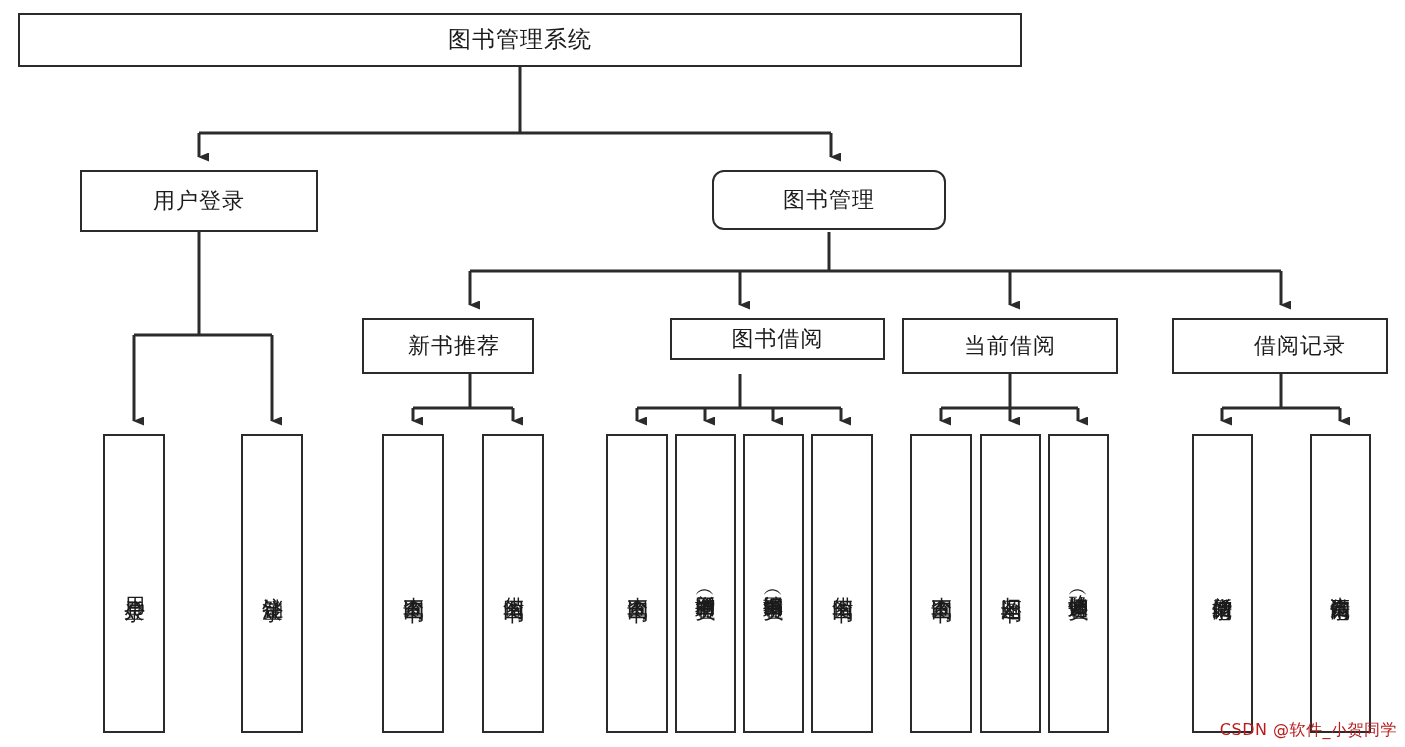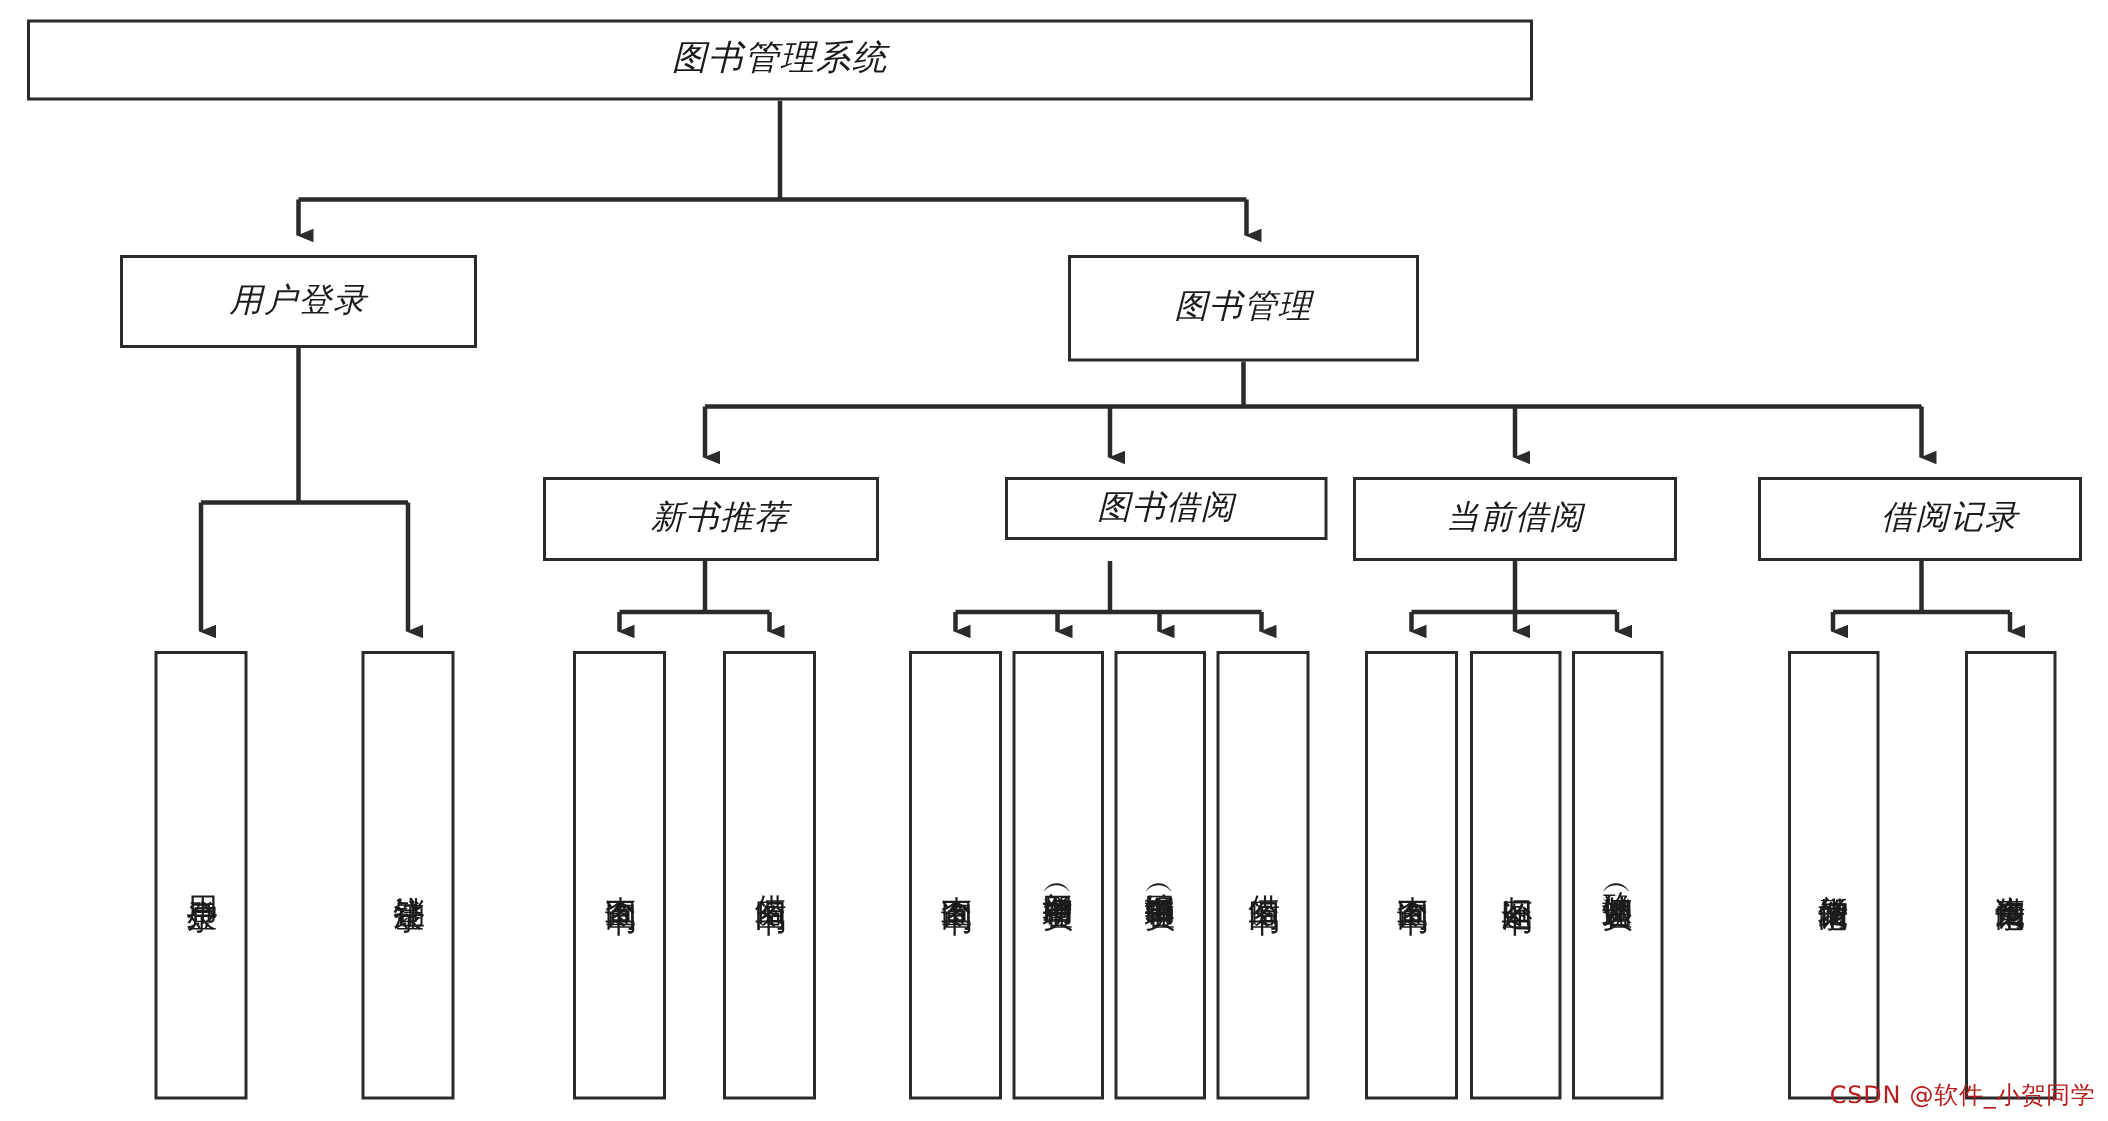--- a/index.html
+++ b/index.html
@@ -32,21 +32,20 @@
     background: #ffffff;
     display: flex;
     align-items: center;
     justify-content: center;
     color: #1b1b1b;
   }
   .node.horiz {
     font-size: 22px;
     letter-spacing: 1px;
     line-height: 1.1;
-    font-style: italic;
   }
   .node.root {
     font-size: 23px;
   }
   .node.leaf {
     align-items: center;
     justify-content: center;
     padding: 6px 0;
   }
   .node.leaf .vtext {
@@ -128,25 +127,25 @@
     </g>
   </svg>
 
   <div class="node horiz root" style="left:18px; top:13px; width:1004px; height:54px;">
     <span>图书管理系统</span>
   </div>
 
   <div class="node horiz" style="left:80px; top:170px; width:238px; height:62px;">
     <span>用户登录</span>
   </div>
-  <div class="node horiz" style="left:712px; top:170px; width:234px; height:71px;">
+  <div class="node horiz" style="left:712px; top:170px; width:234px; height:60px;border-radius:12px;">
     <span>图书管理</span>
   </div>
 
-  <div class="node horiz" style="left:362px; top:318px; width:224px; height:56px;padding-left:12px;">
+  <div class="node horiz" style="left:362px; top:318px; width:172px; height:56px;padding-left:12px;">
     <span>新书推荐</span>
   </div>
   <div class="node horiz" style="left:670px; top:318px; width:215px; height:42px;">
     <span>图书借阅</span>
   </div>
   <div class="node horiz" style="left:902px; top:318px; width:216px; height:56px;">
     <span>当前借阅</span>
   </div>
   <div class="node horiz" style="left:1172px; top:318px; width:216px; height:56px;padding-left:40px;">
     <span>借阅记录</span>

